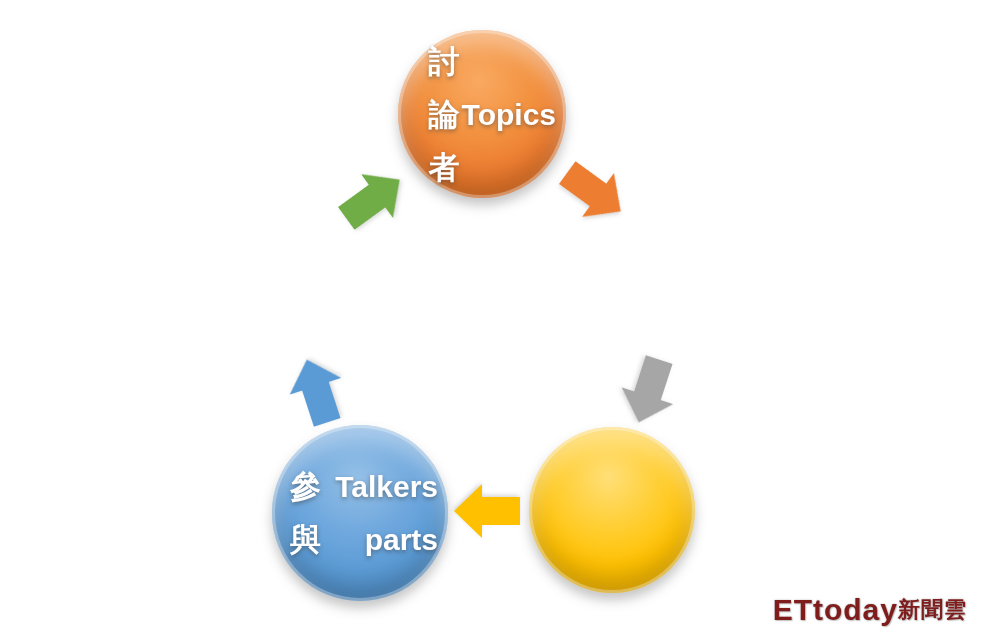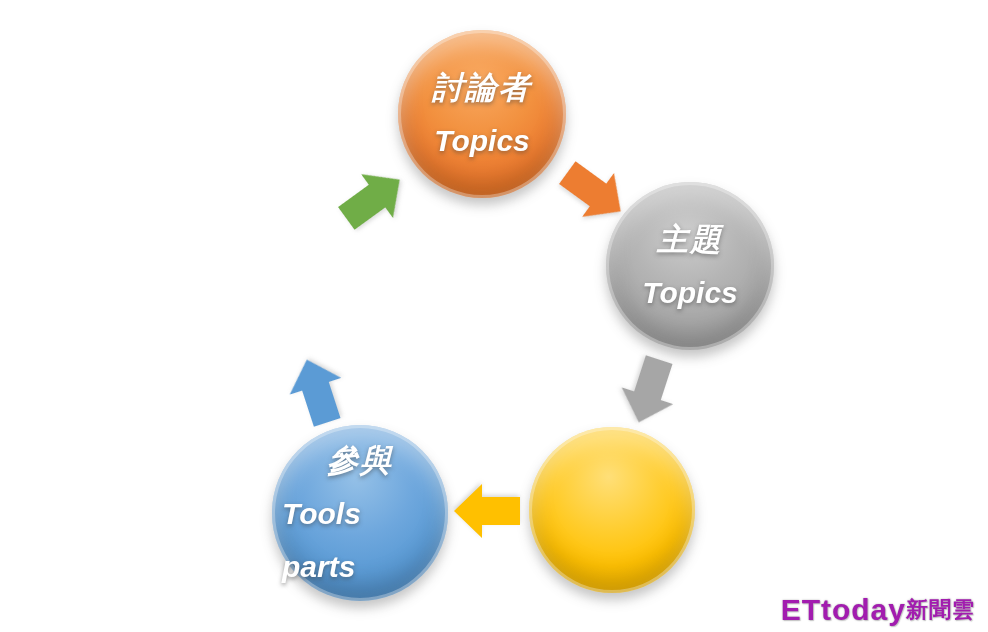--- a/index.html
+++ b/index.html
@@ -49,30 +49,29 @@
   }
   .c-green {
     background: radial-gradient(circle at 48% 30%,
       #9bcb72 0%, #7db654 38%, #70ad47 62%, #639b3a 88%, #568a30 100%);
   }
 
   .label {
     position: absolute;
     inset: 0;
     display: flex;
-    flex-direction: column;
+    flex-direction: row;
     align-items: center;
     justify-content: center;
-    text-align: left;
+    text-align: right;
     color: #ffffff;
     font-weight: 700;
     text-shadow: 0 2px 4px rgba(60,60,60,0.5);
     padding: 0 10px;
     box-sizing: border-box;
-    font-style: italic;
   }
   .label .zh {
     display: block;
     font-size: 31px;
     line-height: 53px;
     letter-spacing: 2px;
   }
   .label .en {
     display: block;
     font-size: 30px;
@@ -96,25 +95,25 @@
   }
   .arrow-orange { left: 561px; top: 165px; transform: rotate(36deg); }
   .arrow-gray   { left: 616px; top: 364px; transform: rotate(108deg); }
   .arrow-yellow { left: 454px; top: 484px; transform: rotate(180deg); }
   .arrow-blue   { left: 284px; top: 364px; transform: rotate(-108deg); }
   .arrow-green  { left: 340px; top: 172px; transform: rotate(-36deg); }
 
   
   .watermark {
     position: absolute;
-    right: 13px;
+    right: 21px;
     bottom: 5px;
     white-space: nowrap;
     user-select: none;
-    color: #a21caf;
+    color: #7f1d1d;
     text-shadow:
       0 0 2px rgba(175,175,175,0.95),
       1px 1px 1px rgba(160,160,160,0.55);
     font-weight: 700;
   }
   .watermark .wm-brand {
     font-size: 30px;
     letter-spacing: 1px;
   }
   .watermark .wm-suffix {
@@ -130,41 +129,33 @@
 
   <div class="node node-talkers">
     <div class="circle c-orange">
       <div class="label">
         <span class="zh">討論者</span>
         <span class="en">Topics</span>
       </div>
     </div>
   </div>
 
-  <div class="node node-topics">
-    <div class="circle c-gray">
-      <div class="label">
-        <span class="zh">主題</span>
-        <span class="en">Topics</span>
-      </div>
-    </div>
-  </div>
 
   <div class="node node-tools">
     <div class="circle c-yellow">
       <div class="label">
       </div>
     </div>
   </div>
 
   <div class="node node-taking-parts">
     <div class="circle c-blue">
       <div class="label">
         <span class="zh">參與</span>
-        <span class="en">Tools parts</span>
+        <span class="en">Talkers parts</span>
       </div>
     </div>
   </div>
 
 
   <svg class="arrow arrow-orange" viewBox="0 0 66 54">
     <polygon points="0,13 38,13 38,0 66,27 38,54 38,41 0,41" fill="#ED7D31"></polygon>
   </svg>
 
   <svg class="arrow arrow-gray" viewBox="0 0 66 54">

